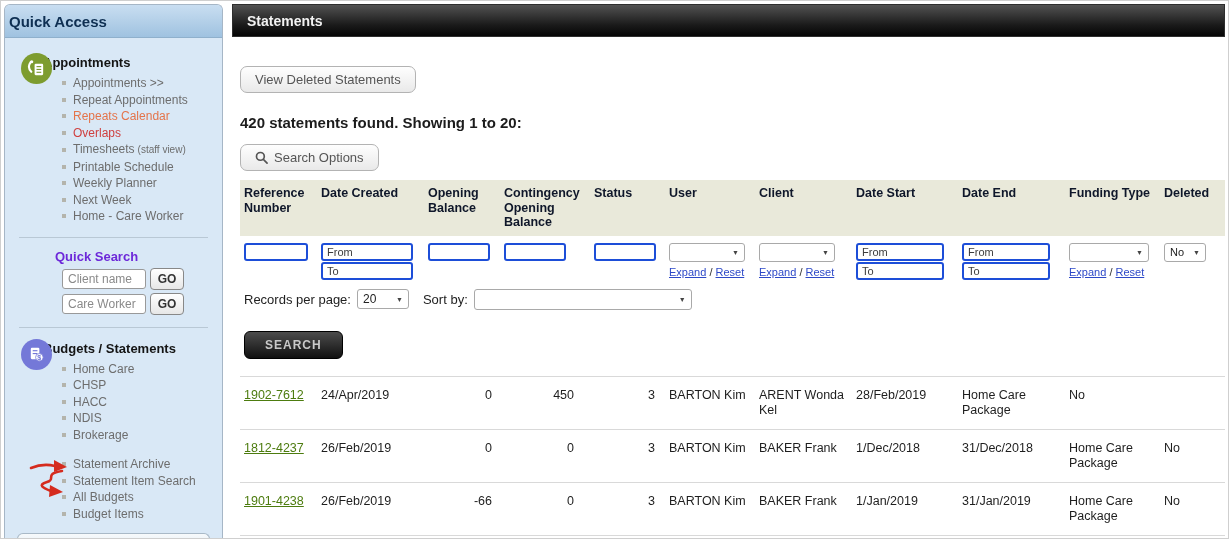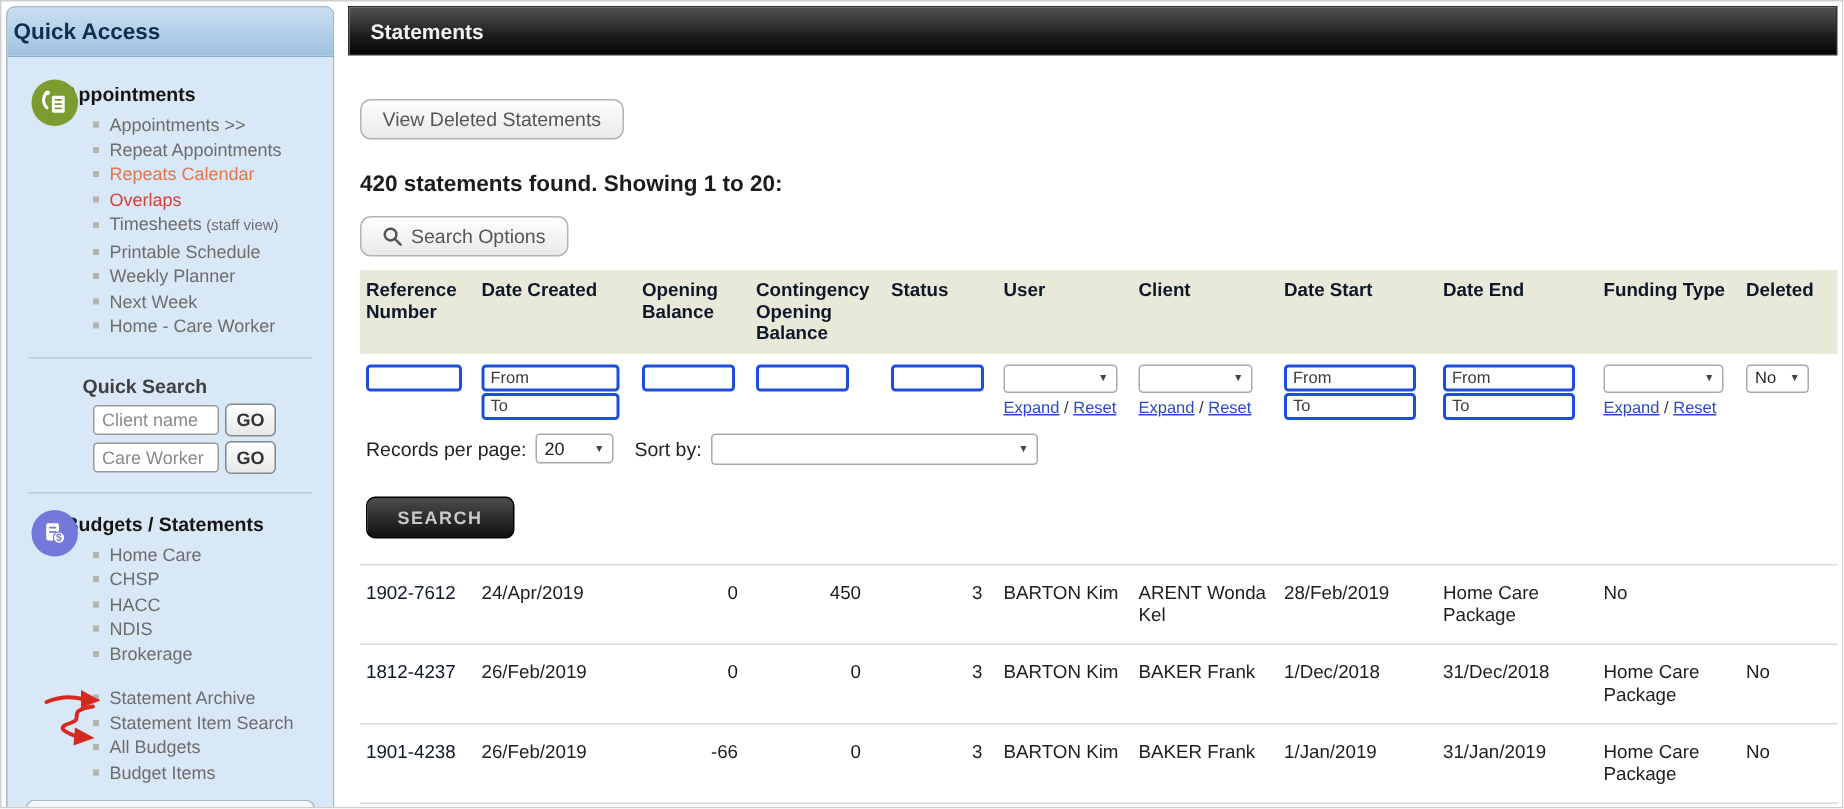--- a/index.html
+++ b/index.html
@@ -20,21 +20,21 @@
   .sec-icon.purple { background:#7478d8; }
   .sec-head { margin-left:38px; font-size:13px; font-weight:bold; color:#141414; padding-top:2px; }
   ul.items { list-style:none; margin:5px 0 0 57px; }
   ul.items li { display:flex; align-items:baseline; font-size:12px; color:#6d6d6d; line-height:16.5px; cursor:pointer; }
   ul.items li .bullet { width:4px; height:4px; background:#b4b4ac; margin-right:7px; flex:0 0 auto; align-self:center; }
   ul.items li.orange span.lbl { color:#e4744a; }
   ul.items li.red span.lbl { color:#cf4040; }
   ul.items li.gap { margin-top:13px; }
   .note { font-size:10px; color:#6d6d6d; margin-left:3px; }
   .divider { height:1px; background:#9fadb9; margin:12px 14px 0 14px; opacity:.55; }
-  .qs-head { margin:11px 0 4px 50px; font-size:13px; font-weight:bold; color:#404040; }
+  .qs-head { margin:11px 0 4px 50px; font-size:13px; font-weight:bold; color:#6d28d9; }
   .qs-row { margin:3px 0 0 57px; display:flex; align-items:center; }
   .qs-row input { width:84px; height:20px; border:1px solid #999; border-radius:3px; padding:1px 5px;
     font-size:12px; color:#333; font-family:inherit; background:#fff; }
   .qs-row input::placeholder { color:#8a8a8a; }
   .go-btn { margin-left:4px; height:22px; width:34px; border:1px solid #888; border-radius:4px;
     background:linear-gradient(#ffffff,#e7e7e7); font-size:12px; font-weight:bold; color:#333; cursor:pointer; font-family:inherit; }
   #red-arrow { position:absolute; left:24px; top:452px; }
   #bottom-sliver { position:absolute; left:12px; right:12px; top:528px; height:12px;
     border:1px solid #a9b9c7; border-bottom:none; border-radius:6px 6px 0 0;
     background:linear-gradient(#f7fafc,#e8eff6); }
@@ -73,21 +73,21 @@
 
   #search-btn { margin:21px 0 17px 4px; background:linear-gradient(#4c4c4c,#101010); color:#c9c9c9;
     border:1px solid #000; border-radius:6px; padding:6px 20px; font-size:12px; font-weight:bold;
     letter-spacing:1px; cursor:pointer; font-family:inherit; }
 
   .tbody .trow { border-top:1px solid #d9d9d9; padding:11px 0 10px 4px; font-size:12.5px; color:#1e1e1e; }
   .tbody .trow:last-child { border-bottom:1px solid #d9d9d9; }
   .td { padding-right:10px; line-height:15.5px; }
   .td.num { text-align:right; }
   .pr12 { padding-right:12px; } .pr20 { padding-right:20px; } .pr14 { padding-right:14px; }
-  a.ref { color:#0f172a; cursor:pointer; }
+  a.ref { color:#4d7c0f; text-decoration:underline; cursor:pointer; }
 </style>
 </head>
 <body>
 
 <div id="frame">
 
   <div id="sidebar">
     <div class="qa-header">Quick Access</div>
 
     <div class="section">

